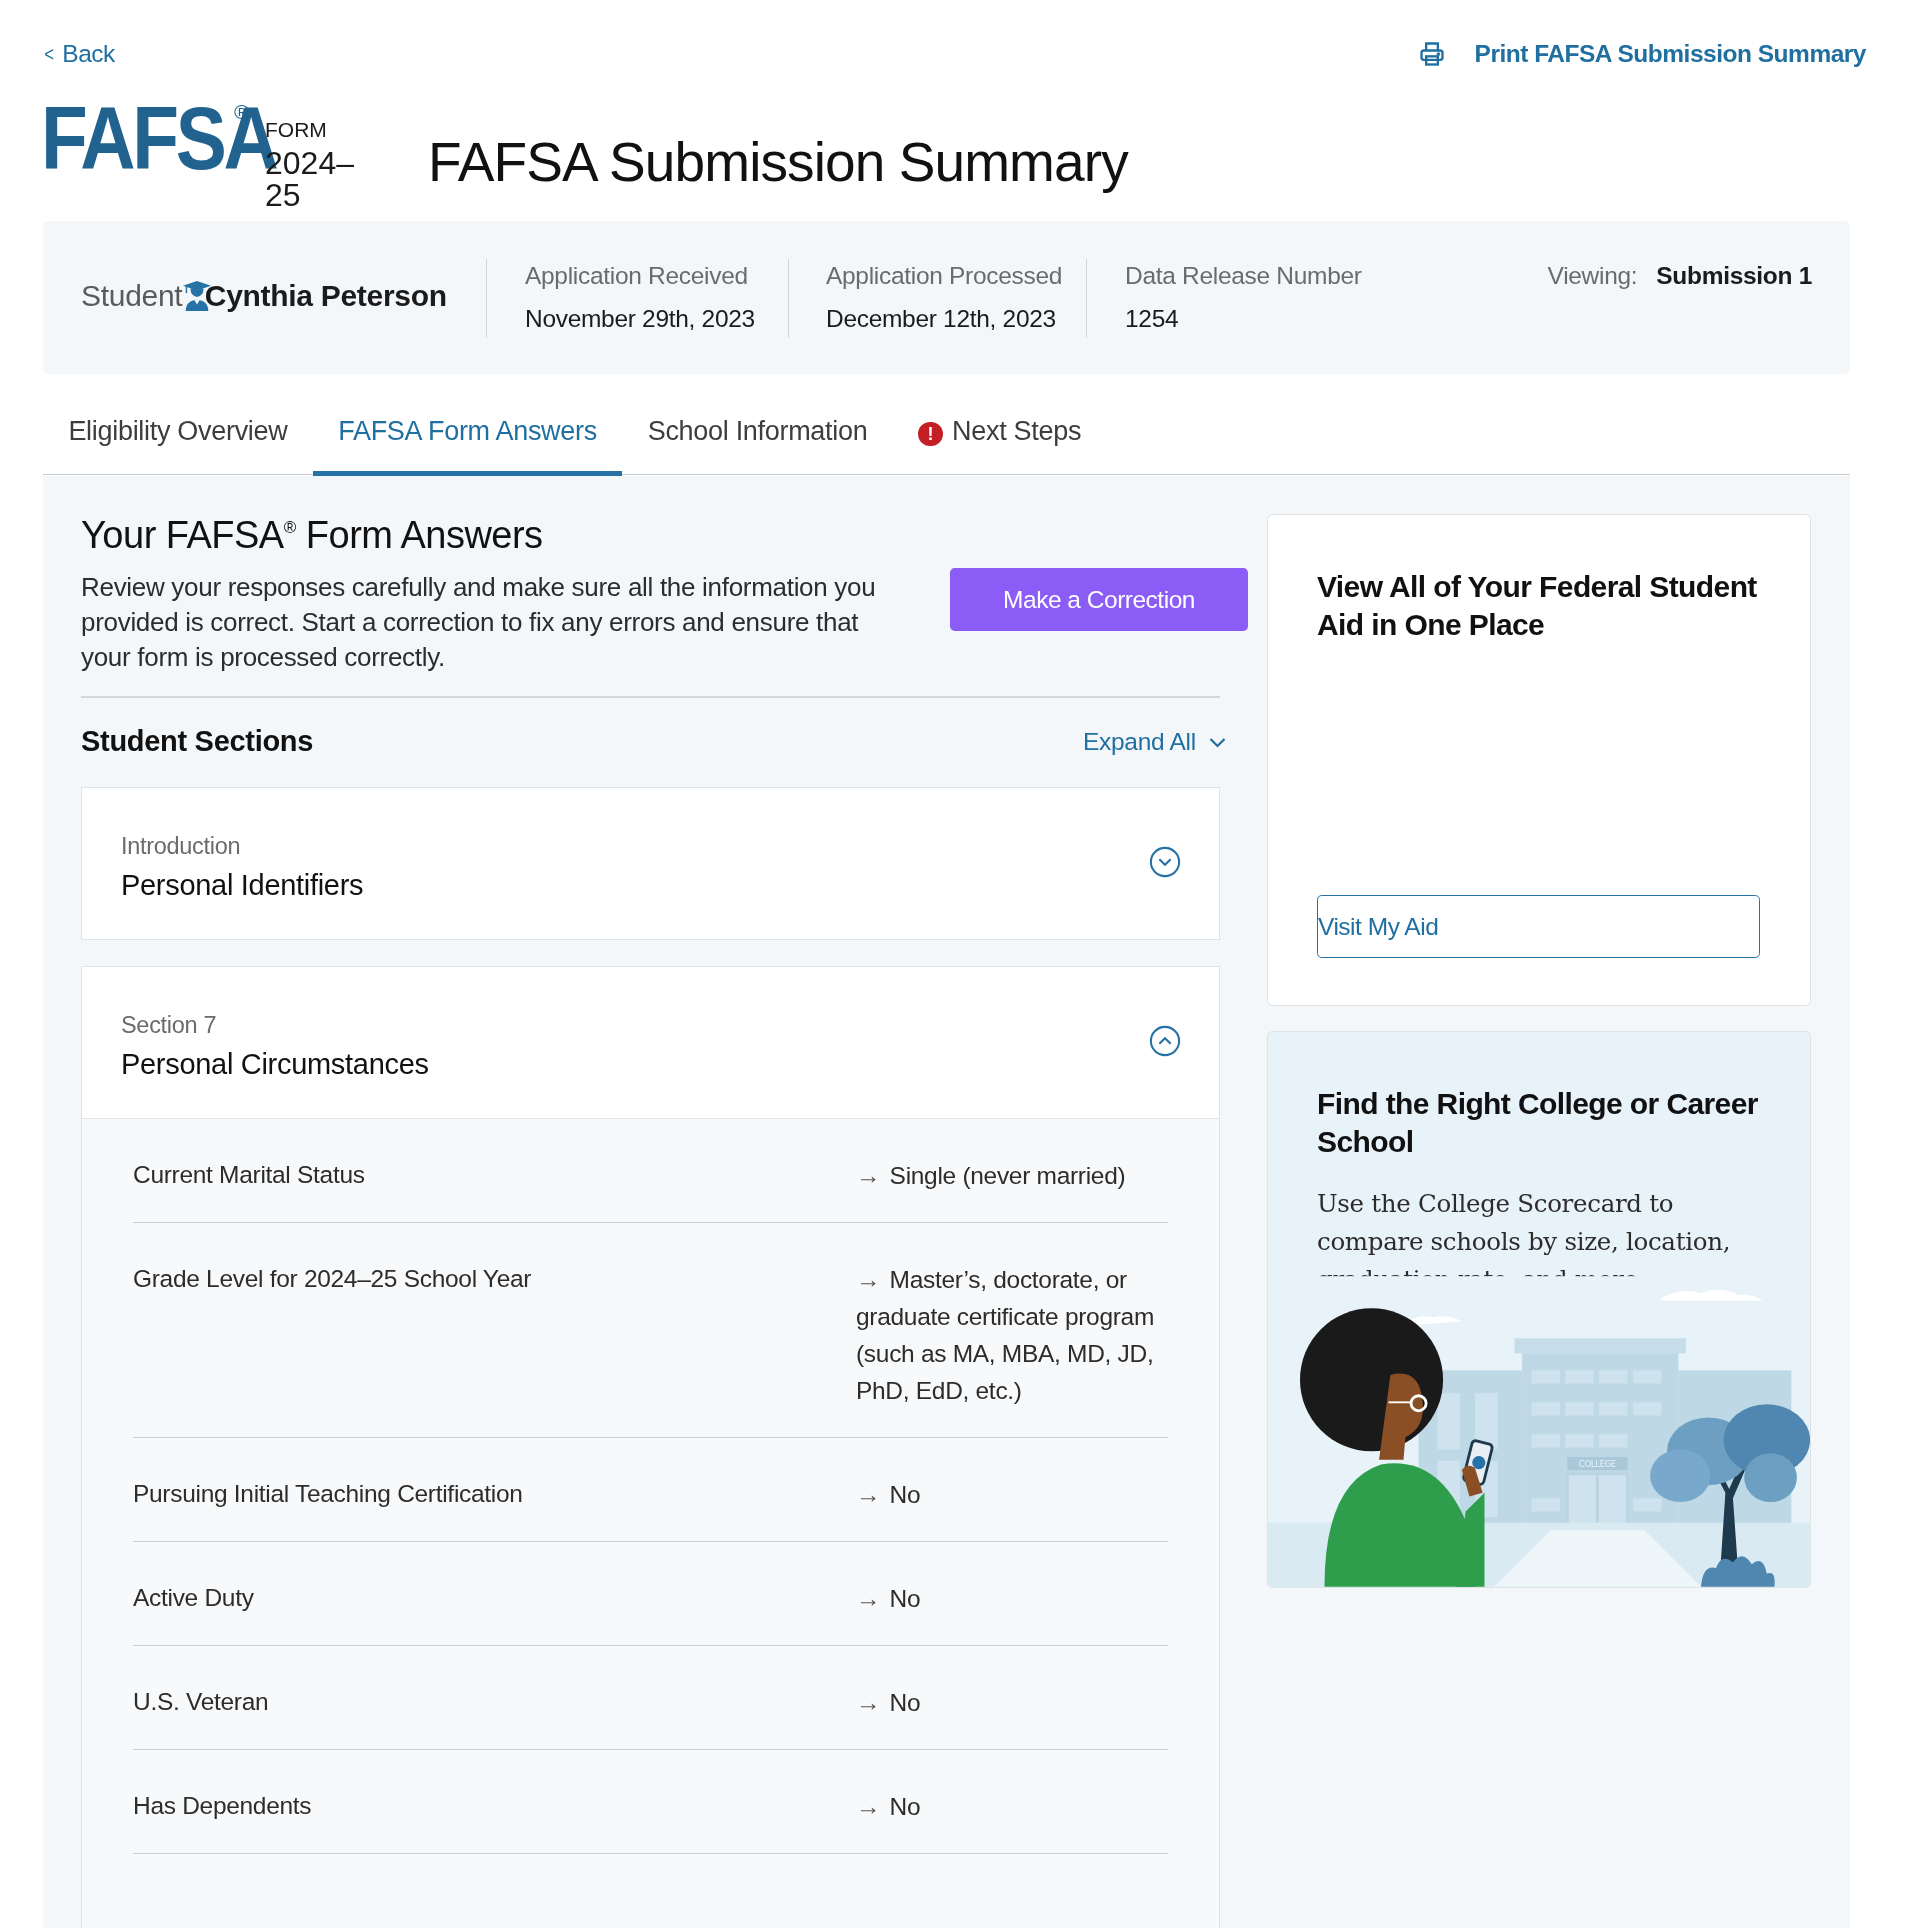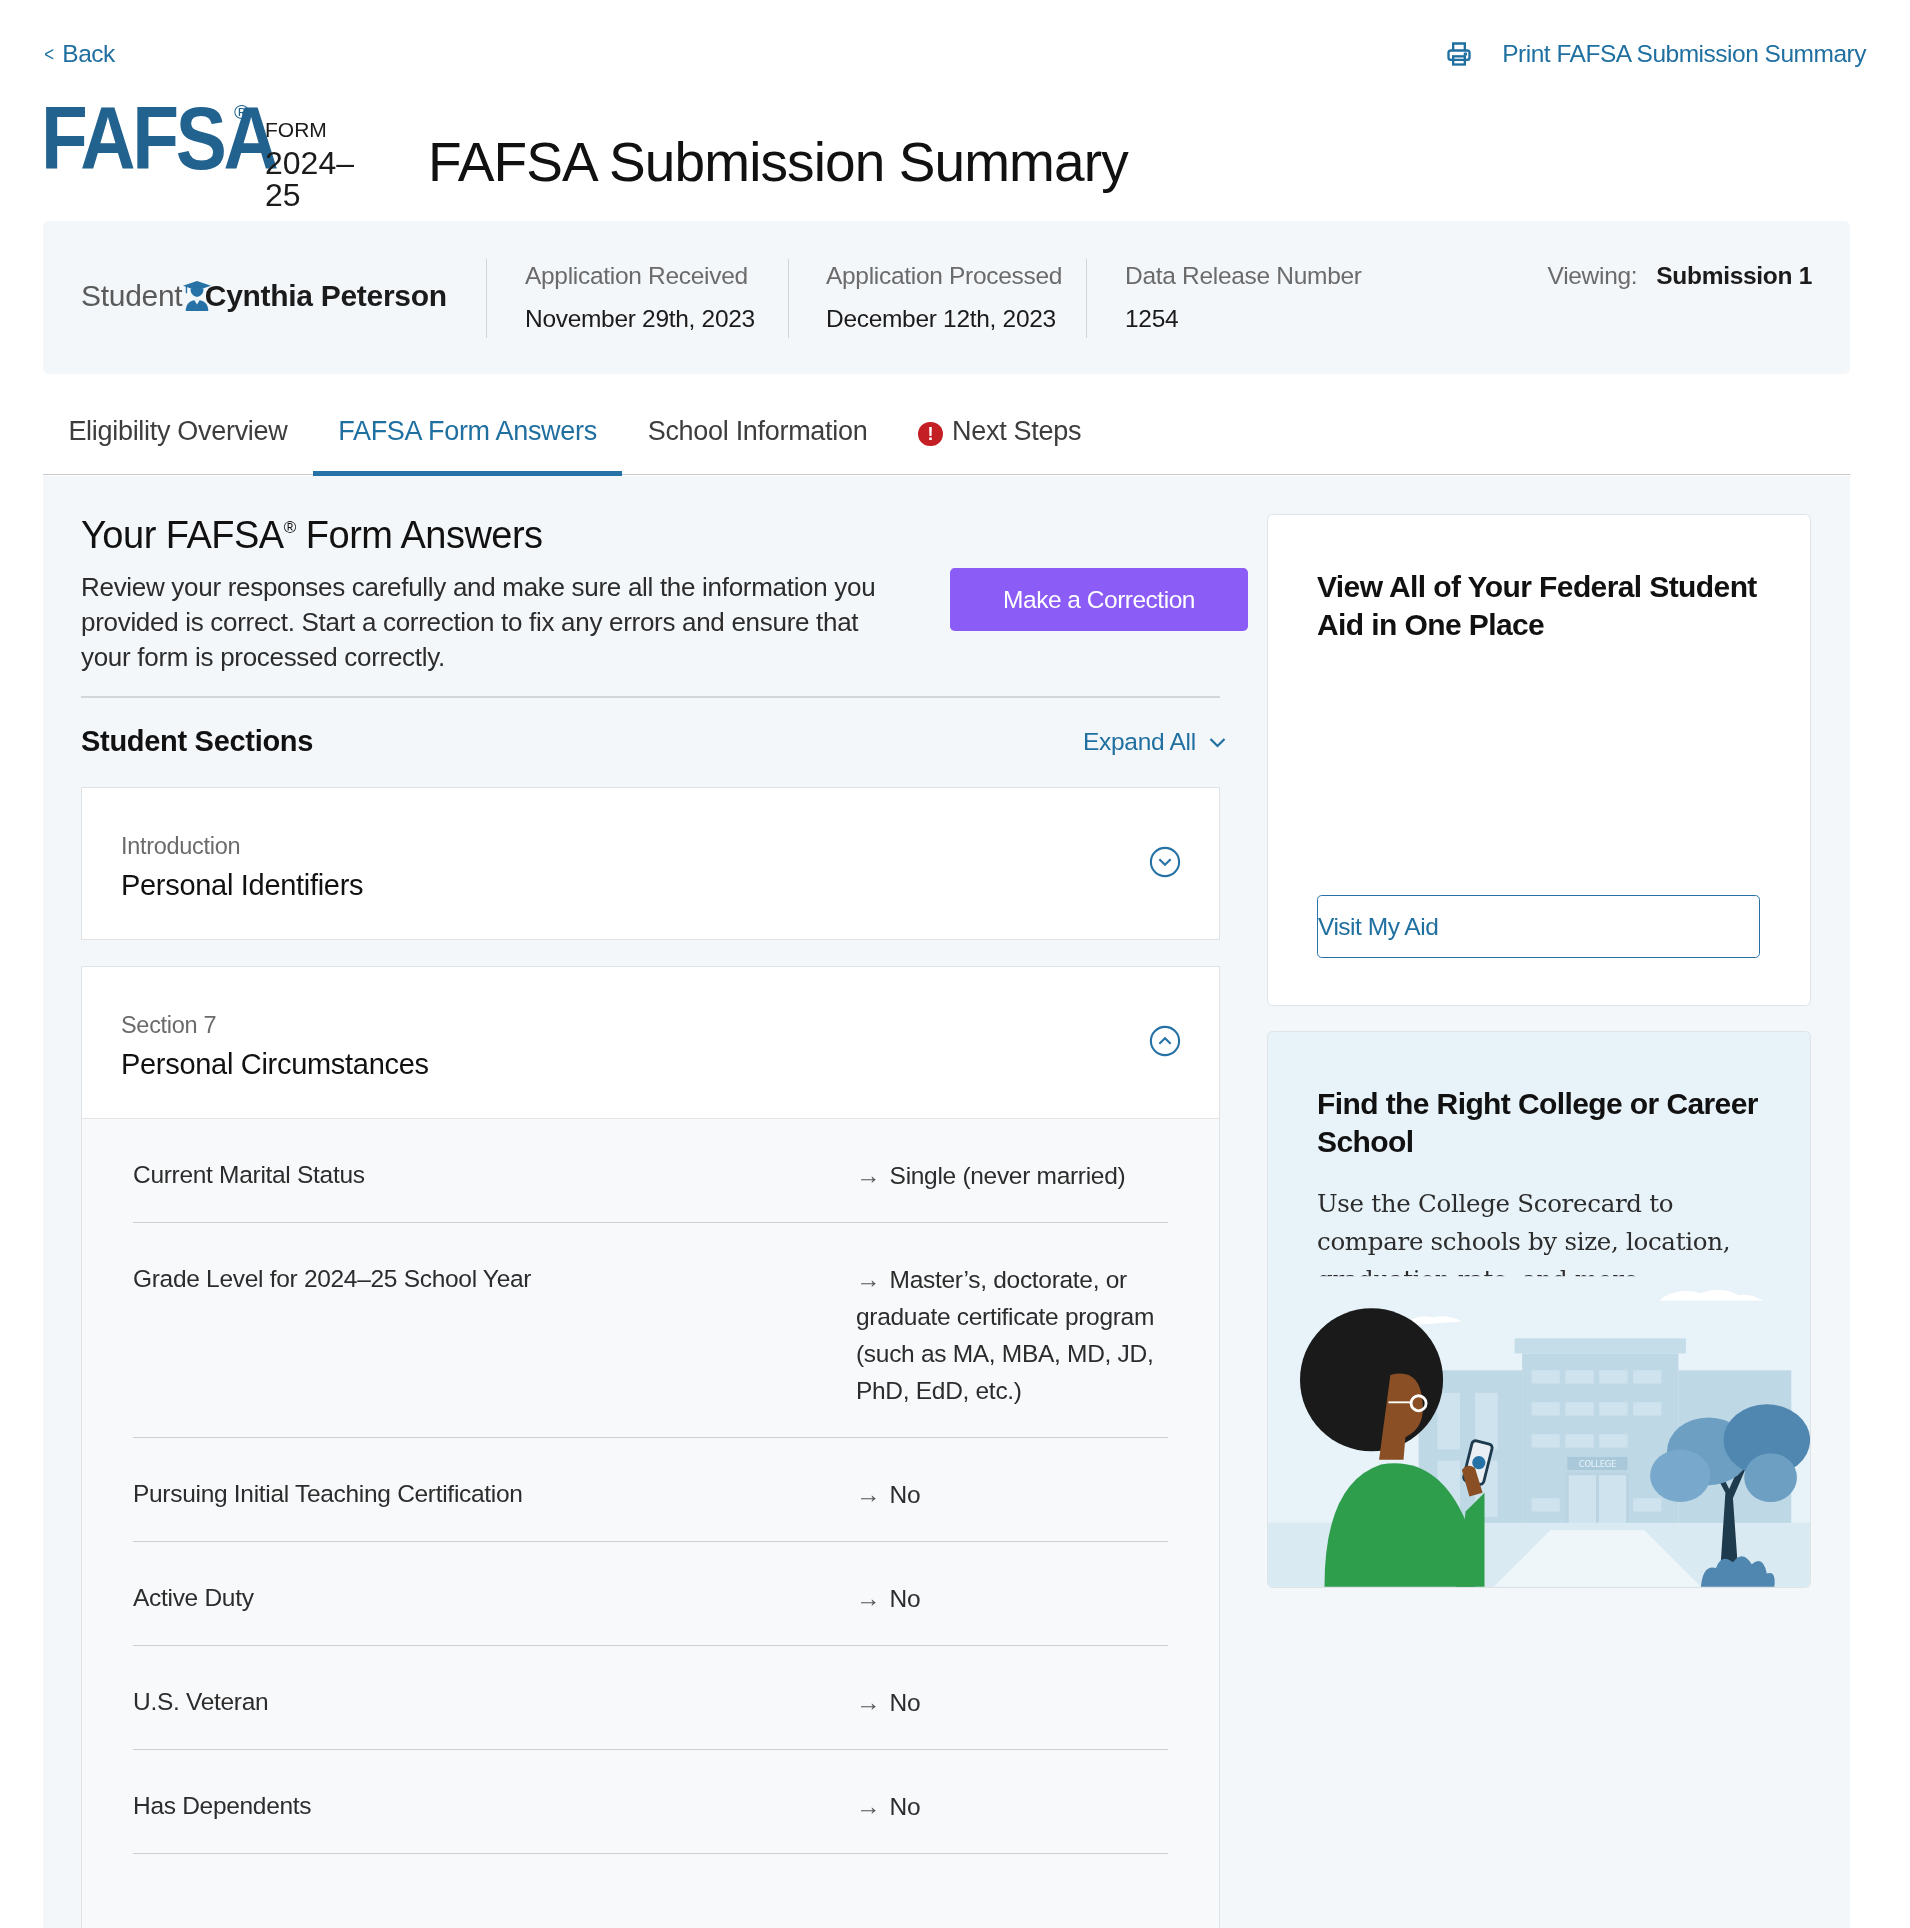--- a/index.html
+++ b/index.html
@@ -4,21 +4,21 @@
 <style>
   * { box-sizing: border-box; margin: 0; padding: 0; }
   html, body { width: 1911px; height: 1928px; overflow: hidden; background: #ffffff; }
   body { font-family: "Liberation Sans", "DejaVu Sans", sans-serif; color: #1b1b1b; position: relative; }
   .cond { font-family: "Liberation Sans", sans-serif; letter-spacing: -0.02em; }
   .serif { font-family: "DejaVu Serif", "Liberation Serif", serif; }
 
   
   .back-link { position: absolute; left: 43px; top: 40px; display: flex; align-items: center; gap: 7.5px; color: #1f6fa0; font-size: 24.5px; cursor: pointer; }
   .back-link .chev { font-size: 21px; transform: scaleX(0.8); }
-  .print-link { position: absolute; right: 45px; top: 40px; display: flex; align-items: center; gap: 29px; color: #1f6fa0; font-size: 24.5px; cursor: pointer; }
+  .print-link { position: absolute; right: 45px; top: 40px; display: flex; align-items: center; gap: 29px; color: #1f6fa0; font-size: 24.5px; cursor: pointer; font-weight: bold; }
   .print-link svg { width: 28px; height: 28px; }
 
   
   .brand { position: absolute; left: 41px; top: 94px; display: flex; align-items: flex-start; }
   .brand-logo { font-size: 89px; font-weight: 700; color: #21628f; letter-spacing: -3.8px; line-height: 1; transform: scaleX(0.86); transform-origin: left; }
   .brand-reg { position: absolute; left: 193px; top: 5.6px; font-size: 21px; color: #21628f; }
   .brand-form { position: absolute; left: 224px; top: 24.5px; line-height: 1; }
   .brand-form .form-label { font-size: 21px; color: #1b1b1b; display: block; }
   .brand-form .form-year { font-size: 32px; color: #1b1b1b; display: block; margin-top: 7.5px; }
   .page-title { position: absolute; left: 428px; top: 130px; font-size: 55px; font-weight: 500; color: #111; letter-spacing: -0.9px; }

